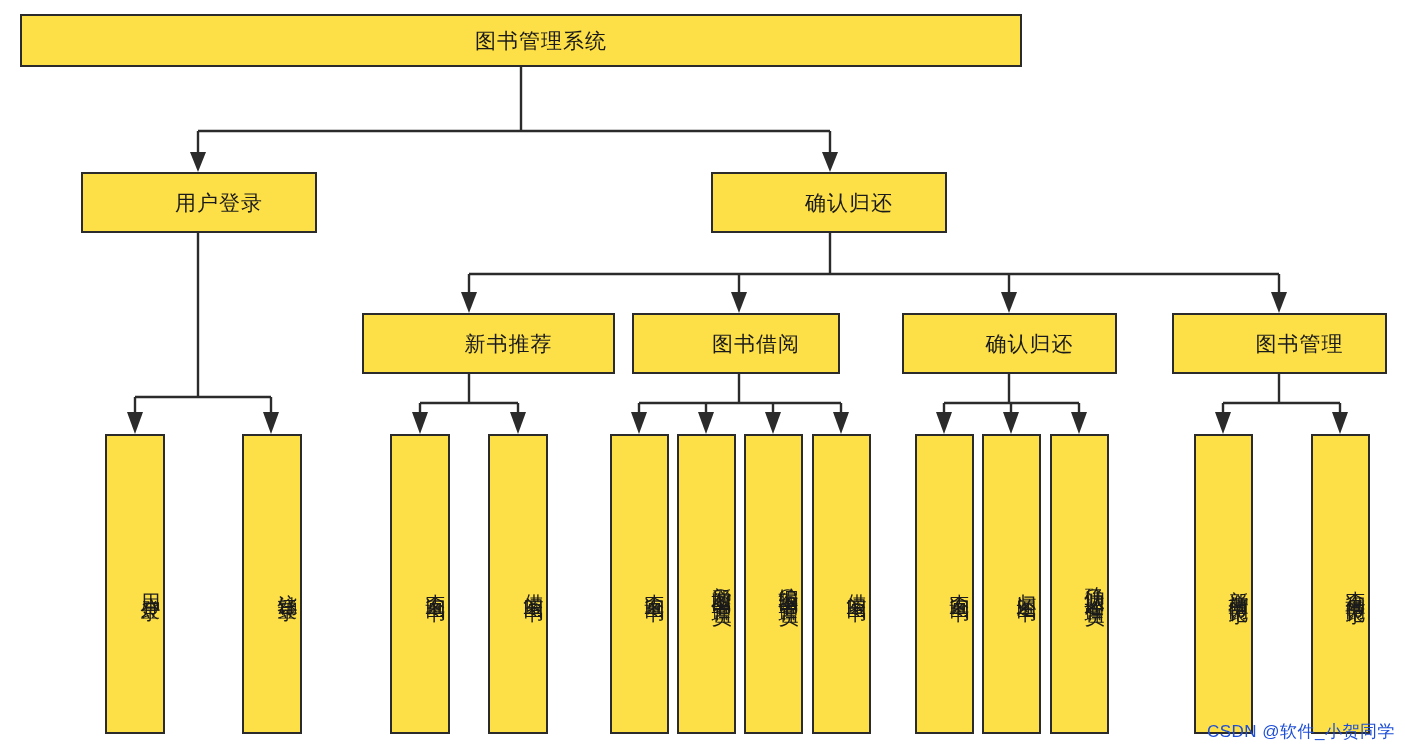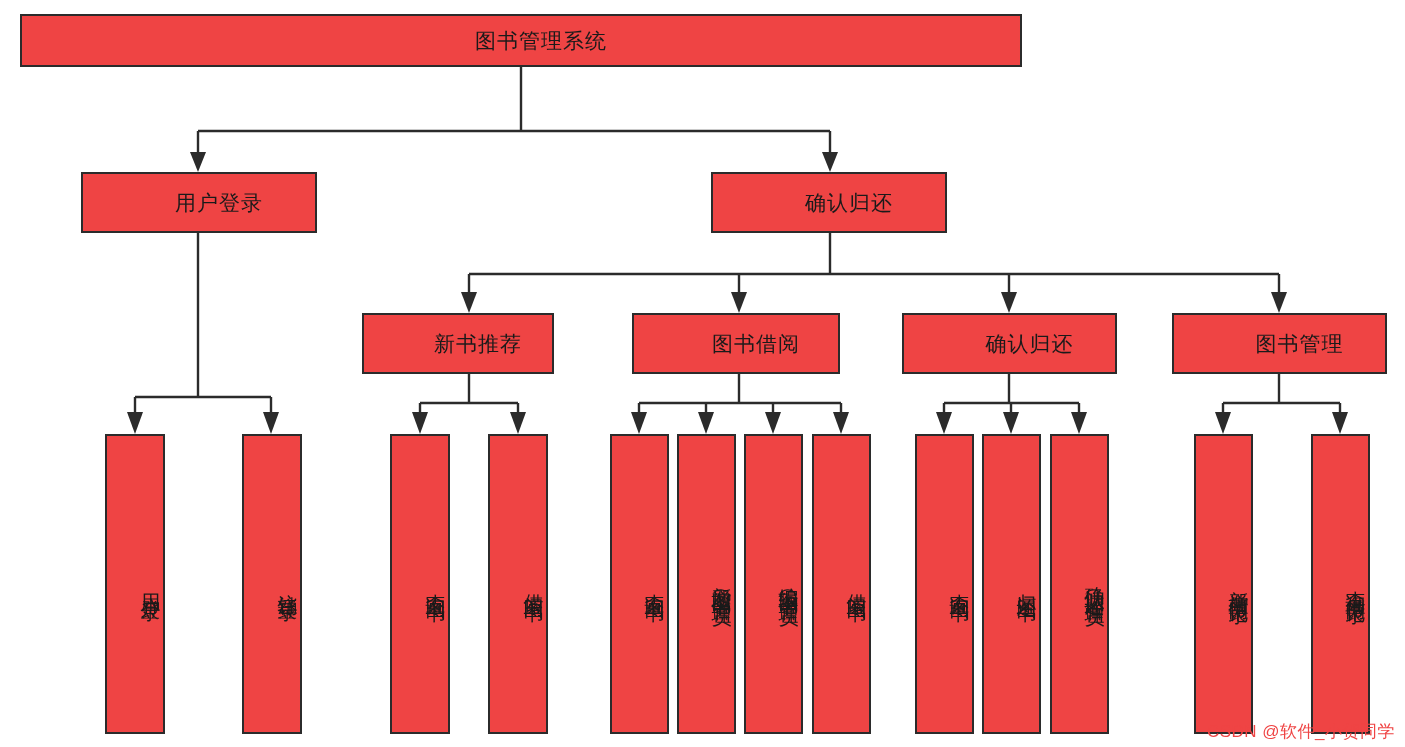--- a/index.html
+++ b/index.html
@@ -14,21 +14,21 @@
     position: relative;
     width: 1405px;
     height: 747px;
     background: #ffffff;
     overflow: hidden;
   }
   .node {
     position: absolute;
     box-sizing: border-box;
     border: 2px solid #2b2b2b;
-    background: #ef4444;
+    background: #fde047;
     display: flex;
     align-items: center;
     justify-content: center;
     color: #1a1a1a;
     padding-left: 40px;
   }
   .node.horiz {
     font-size: 21px;
     letter-spacing: 1px;
     line-height: 1.2;
@@ -64,21 +64,21 @@
     fill: none;
   }
   .arrowhead {
     fill: #2b2b2b;
   }
   #watermark {
     position: absolute;
     right: 10px;
     bottom: 4px;
     font-size: 17px;
-    color: #ef4444;
+    color: #1d4ed8;
     letter-spacing: 0.5px;
     white-space: nowrap;
   }
 </style>
 </head>
 <body>
 
 <div id="canvas">
 
   <svg id="wires" viewBox="0 0 1405 747">
@@ -151,21 +151,21 @@
     <span>图书管理系统</span>
   </div>
 
   <div class="node horiz" style="left:81px; top:172px; width:236px; height:61px;">
     <span>用户登录</span>
   </div>
   <div class="node horiz" style="left:711px; top:172px; width:236px; height:61px;">
     <span>确认归还</span>
   </div>
 
-  <div class="node horiz" style="left:362px; top:313px; width:192px; height:61px;">
+  <div class="node horiz" style="left:362px; top:313px; width:253px; height:61px;">
     <span>新书推荐</span>
   </div>
   <div class="node horiz" style="left:632px; top:313px; width:208px; height:61px;">
     <span>图书借阅</span>
   </div>
   <div class="node horiz" style="left:902px; top:313px; width:215px; height:61px;">
     <span>确认归还</span>
   </div>
   <div class="node horiz" style="left:1172px; top:313px; width:215px; height:61px;">
     <span>图书管理</span>

